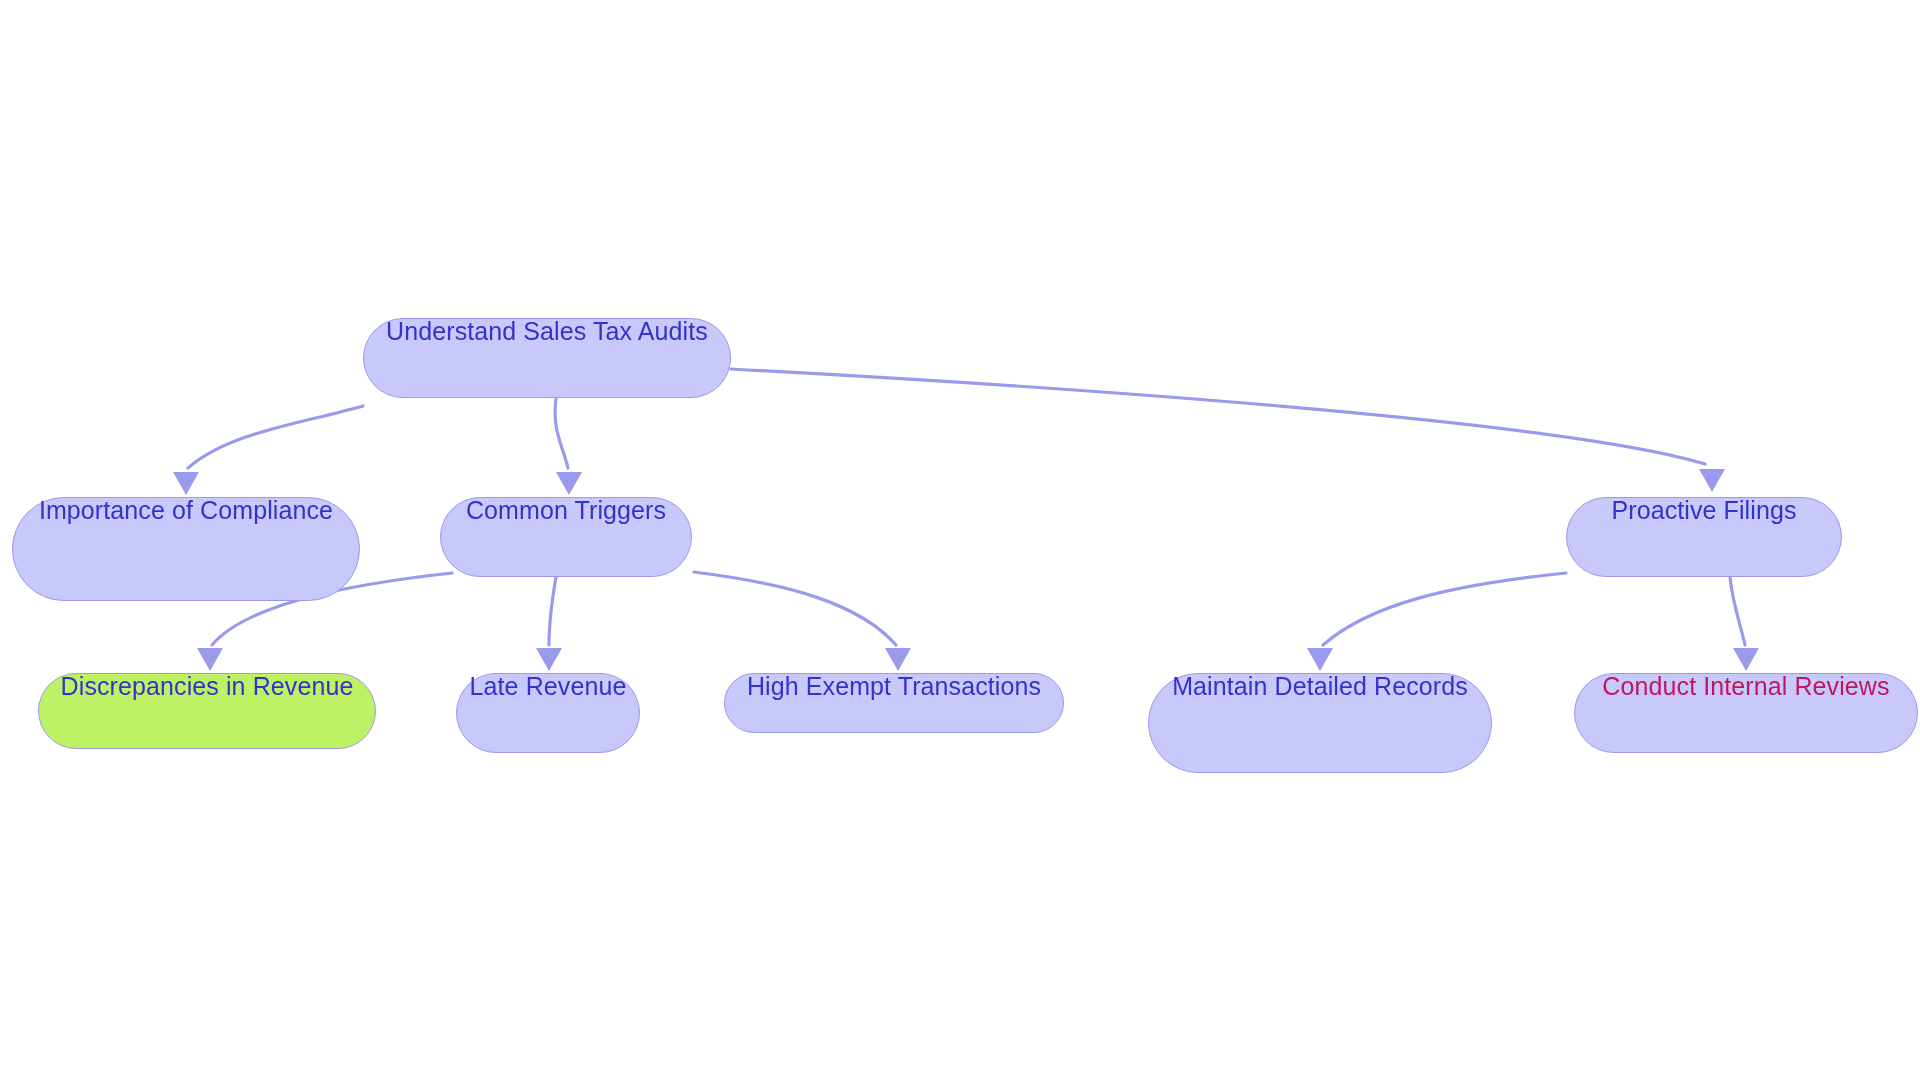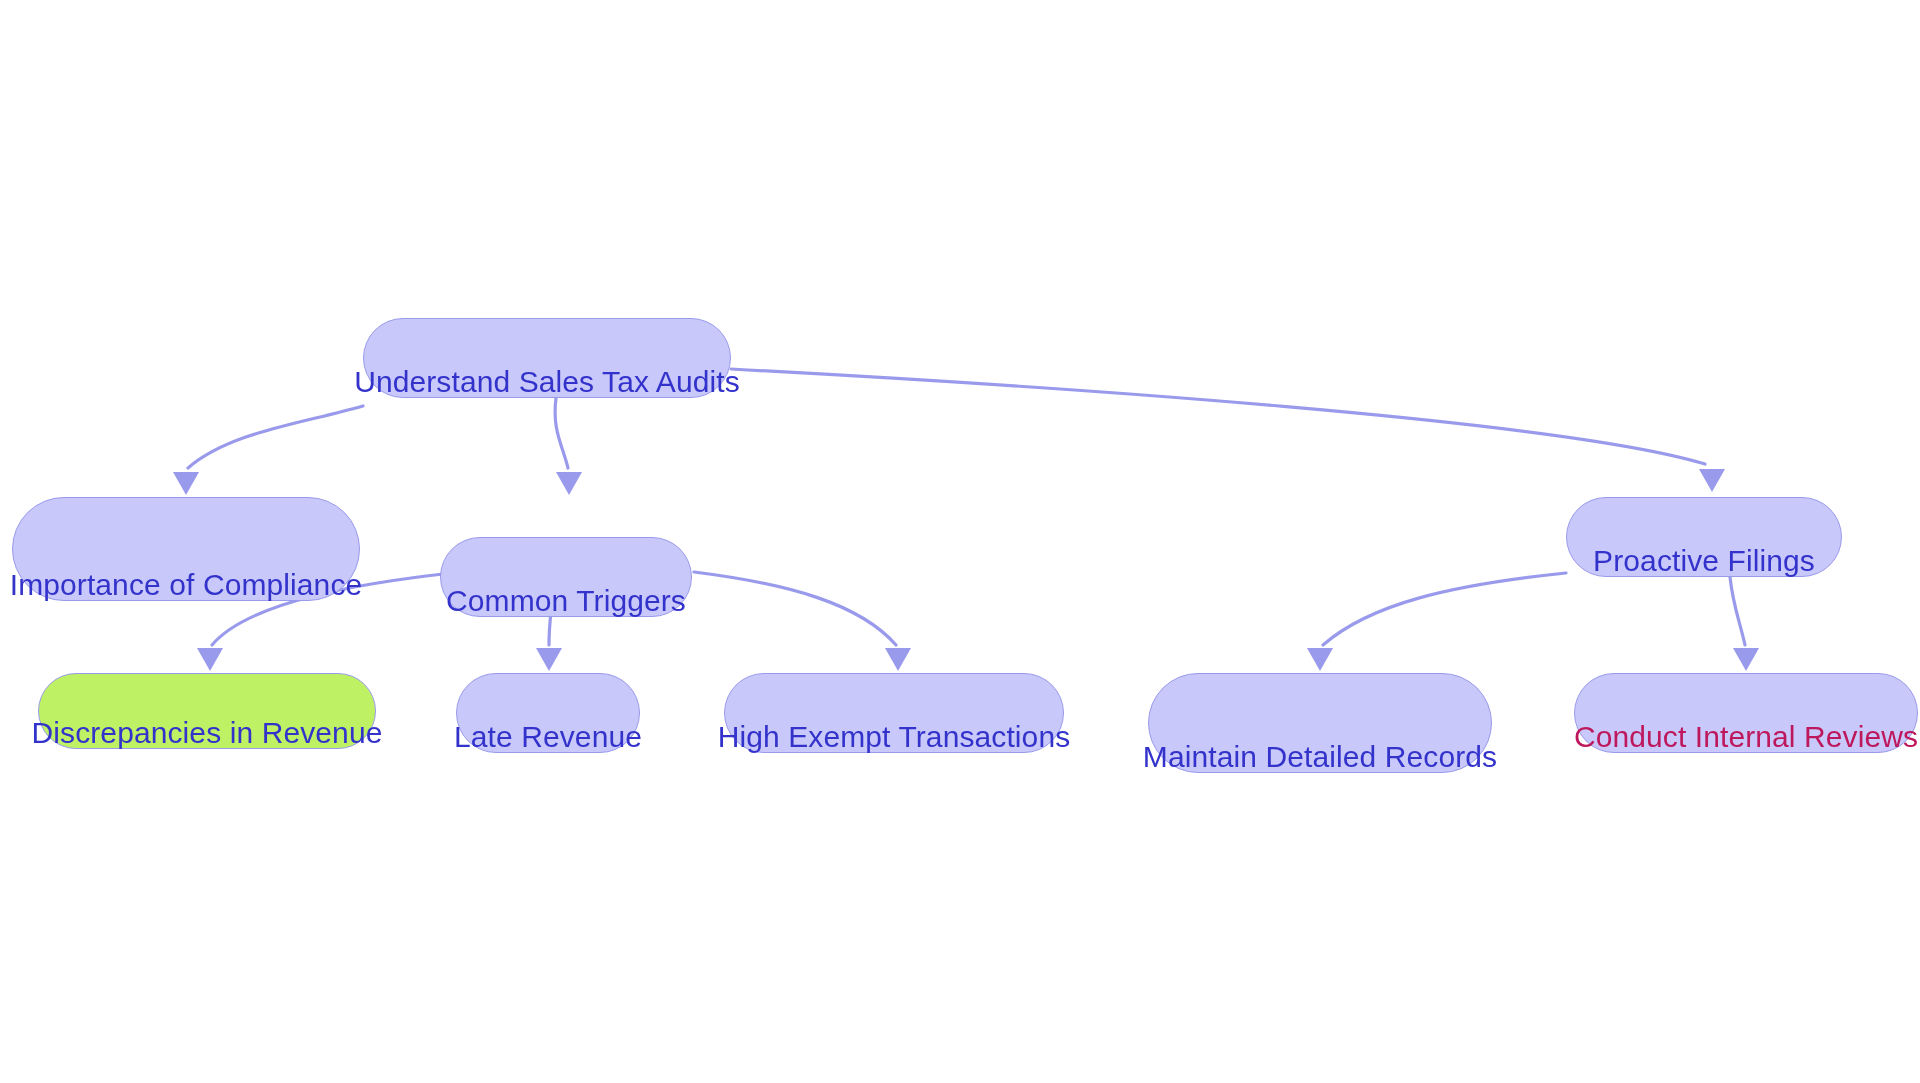--- a/index.html
+++ b/index.html
@@ -26,24 +26,24 @@
     width: 1920px;
     height: 1083px;
   }
   .node {
     position: absolute;
     box-sizing: border-box;
     background: #c8c8fa;
     border: 1.6px solid #9a9aec;
     border-radius: 999px;
     display: flex;
-    align-items: flex-end;
+    align-items: flex-start;
     justify-content: center;
     color: #3333cc;
-    font-size: 30px;
+    font-size: 25px;
     font-family: "Liberation Sans", sans-serif;
     font-weight: 400;
     letter-spacing: 0.1px;
     white-space: nowrap;
     user-select: none;
   }
   .node-label {
     pointer-events: none;
     line-height: 1;
     padding: 0 4px;
@@ -77,33 +77,33 @@
       </g>
   </svg>
 
   <div id="node-layer">
       <div class="node" style="left: 363px; top: 318px; width: 368px; height: 80px; background: rgb(200, 200, 250); border-color: rgb(154, 154, 236); color: rgb(51, 51, 204);">
         <span class="node-label">Understand Sales Tax Audits</span>
       </div>
       <div class="node" style="left: 12px; top: 497px; width: 348px; height: 104px; background: rgb(200, 200, 250); border-color: rgb(154, 154, 236); color: rgb(51, 51, 204);">
         <span class="node-label">Importance of Compliance</span>
       </div>
-      <div class="node" style="left: 440px; top: 497px; width: 252px; height: 80px; background: rgb(200, 200, 250); border-color: rgb(154, 154, 236); color: rgb(51, 51, 204); margin-top: 40px;">
+      <div class="node" style="left: 440px; top: 497px; width: 252px; height: 80px; background: rgb(200, 200, 250); border-color: rgb(154, 154, 236); color: rgb(51, 51, 204);">
         <span class="node-label">Common Triggers</span>
       </div>
       <div class="node" style="left: 1566px; top: 497px; width: 276px; height: 80px; background: rgb(200, 200, 250); border-color: rgb(154, 154, 236); color: rgb(51, 51, 204);">
         <span class="node-label">Proactive Filings</span>
       </div>
       <div class="node" style="left: 38px; top: 673px; width: 338px; height: 76px; background: #bef264; border-color: rgb(154, 154, 236); color: rgb(51, 51, 204);">
         <span class="node-label">Discrepancies in Revenue</span>
       </div>
       <div class="node" style="left: 456px; top: 673px; width: 184px; height: 80px; background: rgb(200, 200, 250); border-color: rgb(154, 154, 236); color: rgb(51, 51, 204);">
         <span class="node-label">Late Revenue</span>
       </div>
-      <div class="node" style="left: 724px; top: 673px; width: 340px; height: 80px; background: rgb(200, 200, 250); border-color: rgb(154, 154, 236); color: rgb(51, 51, 204);">
+      <div class="node" style="left: 724px; top: 673px; width: 340px; height: 60px; background: rgb(200, 200, 250); border-color: rgb(154, 154, 236); color: rgb(51, 51, 204);">
         <span class="node-label">High Exempt Transactions</span>
       </div>
       <div class="node" style="left: 1148px; top: 673px; width: 344px; height: 100px; background: rgb(200, 200, 250); border-color: rgb(154, 154, 236); color: rgb(51, 51, 204);">
         <span class="node-label">Maintain Detailed Records</span>
       </div>
       <div class="node" style="left: 1574px; top: 673px; width: 344px; height: 80px; background: rgb(200, 200, 250); border-color: rgb(154, 154, 236); color: #be185d;">
         <span class="node-label">Conduct Internal Reviews</span>
       </div>
     </div>
 

